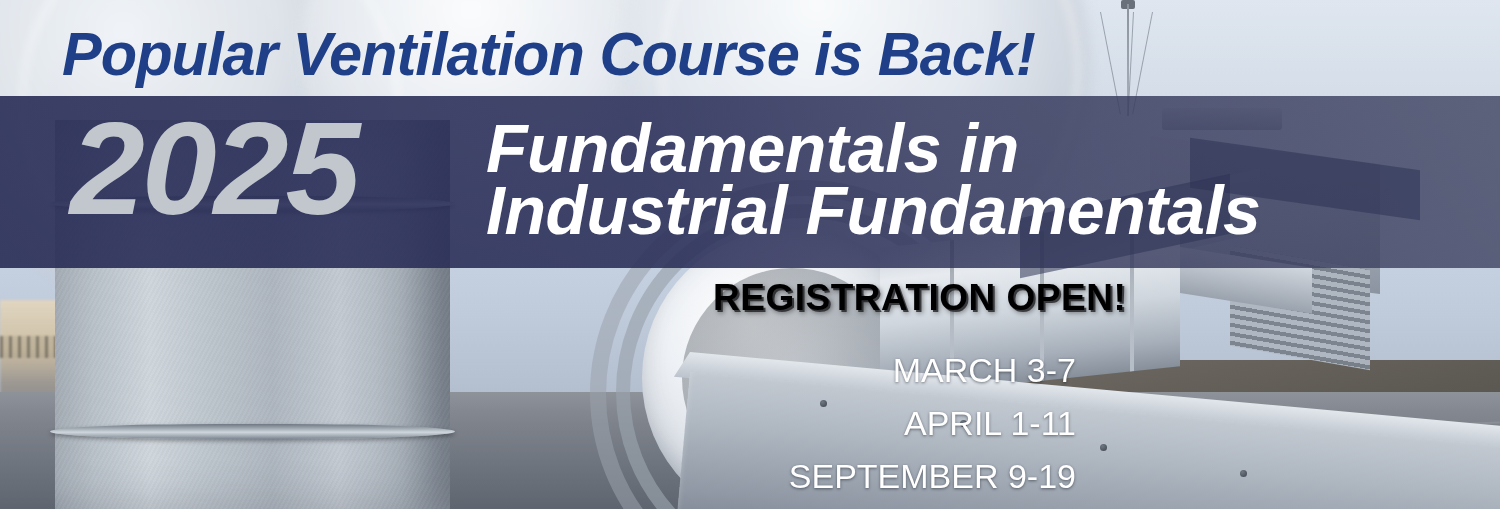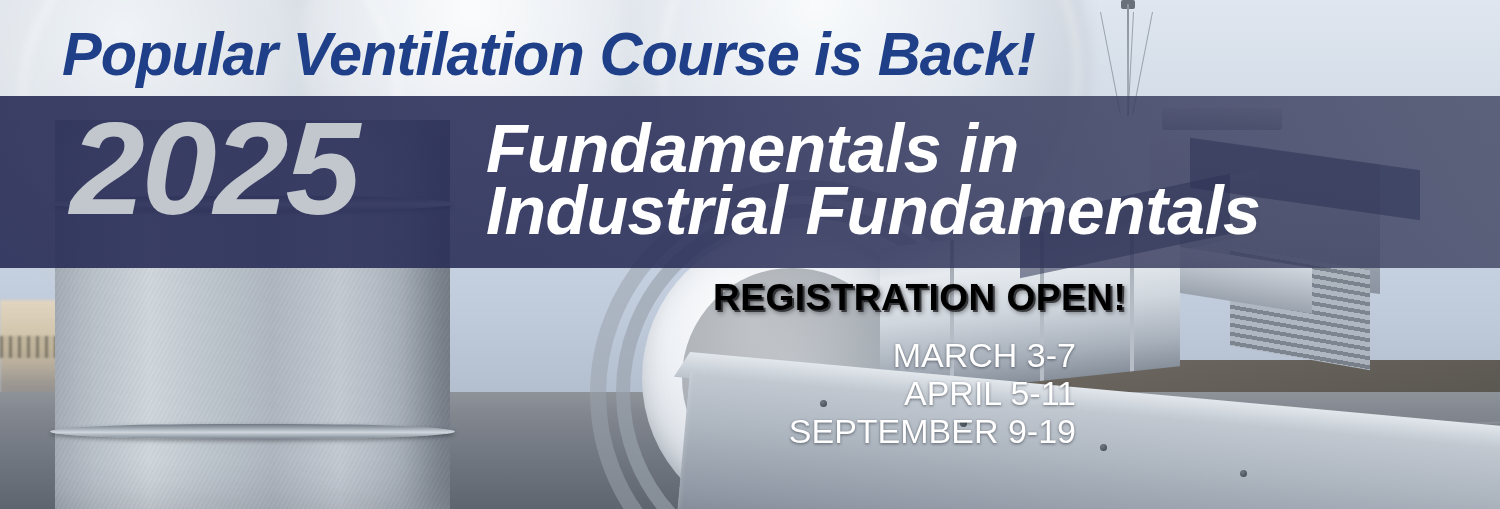--- a/index.html
+++ b/index.html
@@ -222,21 +222,21 @@
     position:absolute;right:424px;top:336px;
     width:420px;
     text-align:right;
     font-family:"Liberation Sans",sans-serif;
     font-weight:400;
     font-size:34px;line-height:38px;
     color:#ffffff;
     text-shadow:0 1px 3px rgba(20,25,35,.55);
     white-space:nowrap;
   }
-  .dates span{display:block;}
+  .dates span{display:block;margin-top:15px;}
 </style>
 </head>
 <body>
 
 <div id="banner">
 
   <div class="layer sky"></div>
   <div class="horizon-left"></div>
   <div class="treeline"></div>
 
@@ -298,17 +298,17 @@
 
   <div class="course-title">
     <span class="line1">Fundamentals in</span>
     <span class="line2">Industrial Fundamentals</span>
   </div>
 
   <div class="reg-open">REGISTRATION OPEN!</div>
 
   <div class="dates">
     <span>MARCH 3-7</span>
-    <span>APRIL 5-11</span>
+    <span>APRIL 1-11</span>
     <span>SEPTEMBER 9-19</span>
   </div>
 
 </div>
 
 </body></html>

